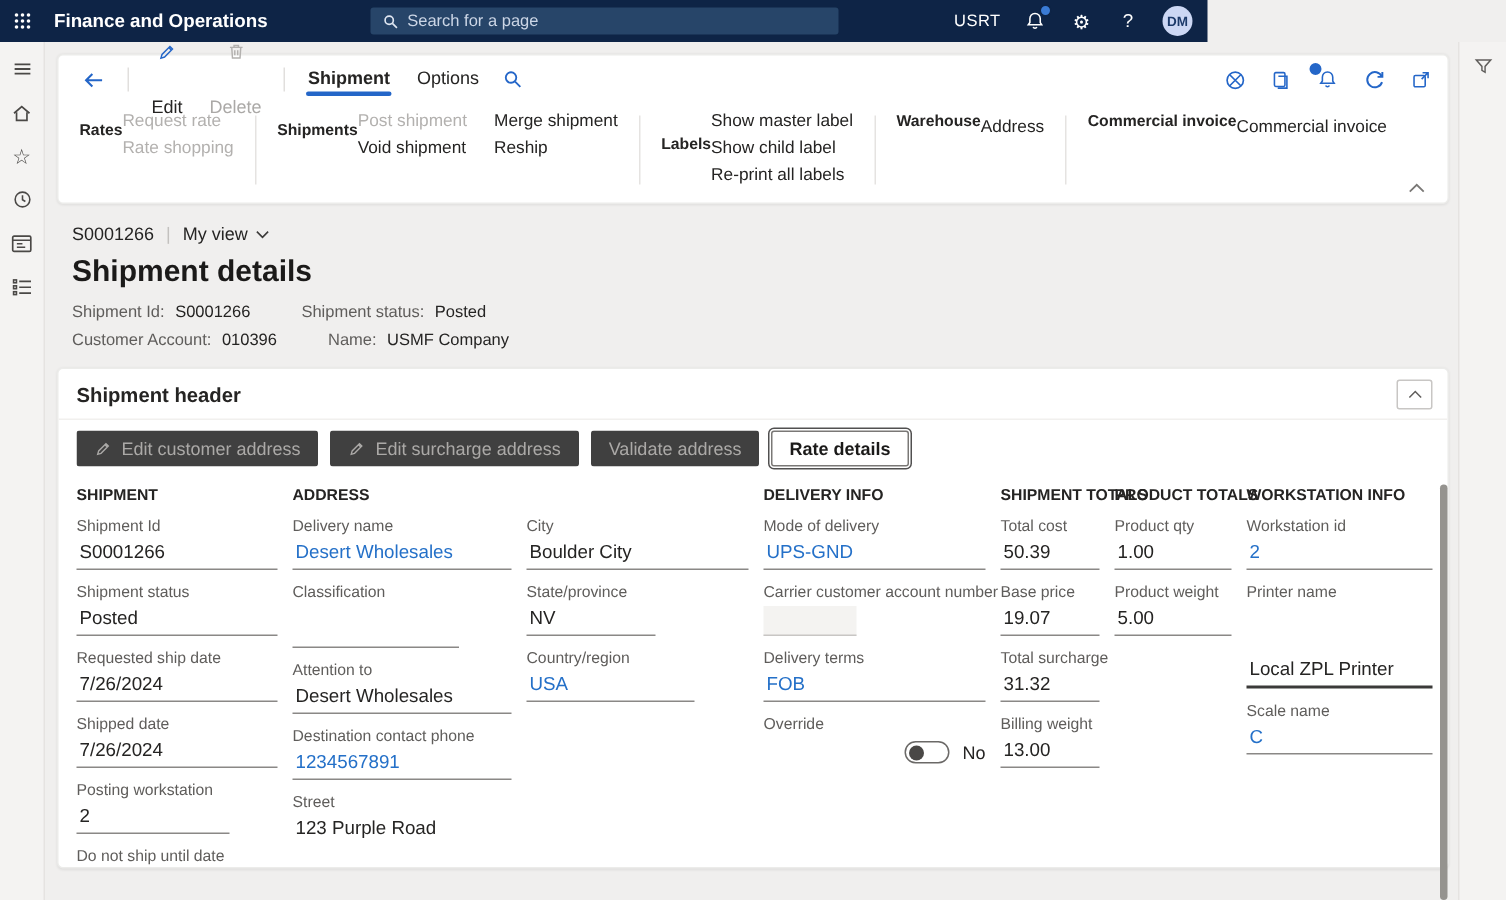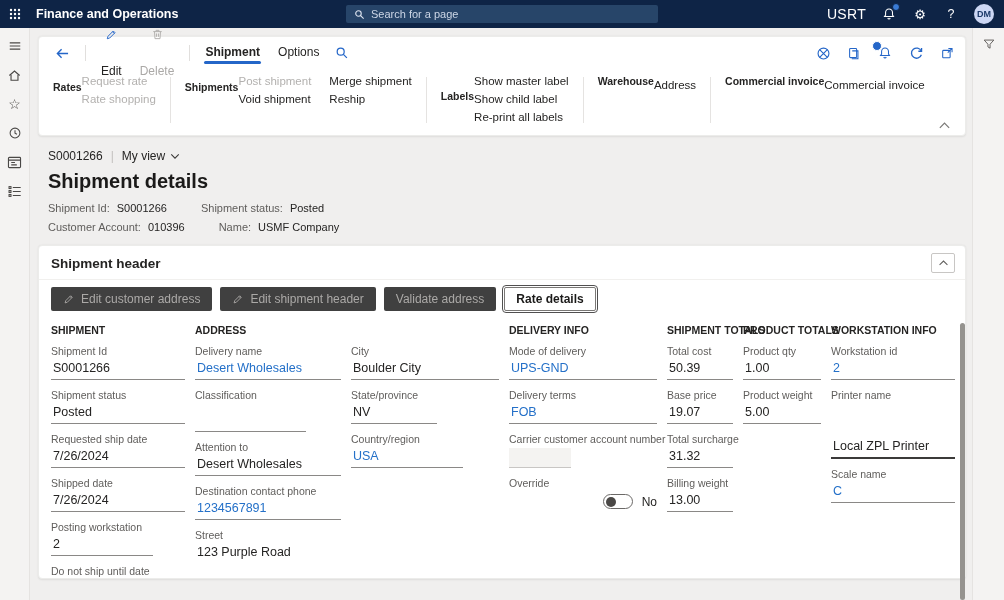--- a/index.html
+++ b/index.html
@@ -1,27 +1,27 @@
 <!DOCTYPE html>
 <html><head>
 <meta charset="utf-8">
 <style>
   * { box-sizing: border-box; margin: 0; padding: 0; }
   html,body { width:1004px; height:600px; overflow:hidden; }
   body { font-family:"Liberation Sans", sans-serif; background:#f0efee; color:#252423; position:relative; }
   svg { display:block; }
 
   
-  .topbar { position:absolute; top:0; left:0; width:1004px; height:28px; background:#0e2446; display:flex; align-items:center; color:#fff; z-index:10; }
+  .topbar { position:absolute; top:0; left:0; width:805px; height:28px; background:#0e2446; display:flex; align-items:center; color:#fff; z-index:10; }
   .waffle { width:30px; height:28px; display:flex; align-items:center; justify-content:center; cursor:pointer; }
   .app-title { font-size:12.5px; font-weight:bold; margin-left:6px; white-space:nowrap; }
   .tb-search { position:absolute; left:50%; top:5px; transform:translateX(-50%); width:312px; height:18px; background:#274569; border-radius:2px; display:flex; align-items:center; padding:0 8px; gap:6px; }
   .tb-search span { font-size:11px; color:#ccd6e6; }
   .tb-right { margin-left:auto; display:flex; align-items:center; gap:15px; padding-right:10px; }
-  .tb-env { font-size:14px; letter-spacing:.3px; }
+  .tb-env { font-size:11px; letter-spacing:.3px; }
   .tb-ico { position:relative; display:flex; align-items:center; justify-content:center; width:16px; height:16px; cursor:pointer; }
   .gear-glyph { font-size:13px; line-height:1; }
   .q-glyph { font-size:12.5px; }
   .badge-dot { position:absolute; top:-3px; right:-3px; width:8px; height:8px; border-radius:50%; background:#3a7bd5; border:1px solid #0e2446; }
   .avatar { width:20px; height:20px; border-radius:50%; background:#ccd7f4; color:#1c3a6a; font-size:9px; font-weight:bold; display:flex; align-items:center; justify-content:center; cursor:pointer; }
 
   
   .left-rail { position:absolute; top:28px; left:0; width:30px; bottom:0; background:#f4f3f2; border-right:1px solid #e5e3e1; display:flex; flex-direction:column; align-items:center; padding-top:10px; gap:13px; color:#4a4846; z-index:5; }
   .rail-ico { width:16px; height:16px; display:flex; align-items:center; justify-content:center; cursor:pointer; }
   .star-glyph { font-size:14px; line-height:1; }
@@ -363,21 +363,21 @@
       <div class="tb-btn">
         <svg width="12" height="12" viewBox="0 0 16 16" stroke="#aba9a7" stroke-width="1.2" fill="none">
             <path d="M2.8 13.2l.9-3L10.2 3.7l2.1 2.1-6.5 6.5zM9.3 4.6l2.1 2.1"></path>
           </svg>
         <span>Edit customer address</span>
       </div>
       <div class="tb-btn">
         <svg width="12" height="12" viewBox="0 0 16 16" stroke="#aba9a7" stroke-width="1.2" fill="none">
             <path d="M2.8 13.2l.9-3L10.2 3.7l2.1 2.1-6.5 6.5zM9.3 4.6l2.1 2.1"></path>
           </svg>
-        <span>Edit shipment header</span>
+        <span>Edit surcharge address</span>
       </div>
       <div class="tb-btn">
         <span>Validate address</span>
       </div>
       <div class="tb-btn primary">
         <span>Rate details</span>
       </div>
     </div>
 
     <div class="formgrid">
@@ -450,26 +450,26 @@
           </div>
       </div>
 
       <div class="fcol">
         <div class="fcolhead">DELIVERY INFO</div>
         <div class="fld">
             <div class="flabel">Mode of delivery</div>
           <div class="fval link">UPS-GND</div>
           </div>
         <div class="fld">
+            <div class="flabel">Carrier customer account number</div>
+          <div class="fval disabled-box"></div>
+          </div>
+        <div class="fld">
             <div class="flabel">Delivery terms</div>
           <div class="fval link">FOB</div>
-          </div>
-        <div class="fld">
-            <div class="flabel">Carrier customer account number</div>
-          <div class="fval disabled-box"></div>
           </div>
         <div class="fld">
             <div class="flabel">Override</div>
           <div class="toggle-row">
             <div class="tgl off">
                 <div class="knob"></div>
               </div>
             <div class="tgl-text">No</div>
           </div>
           </div>

